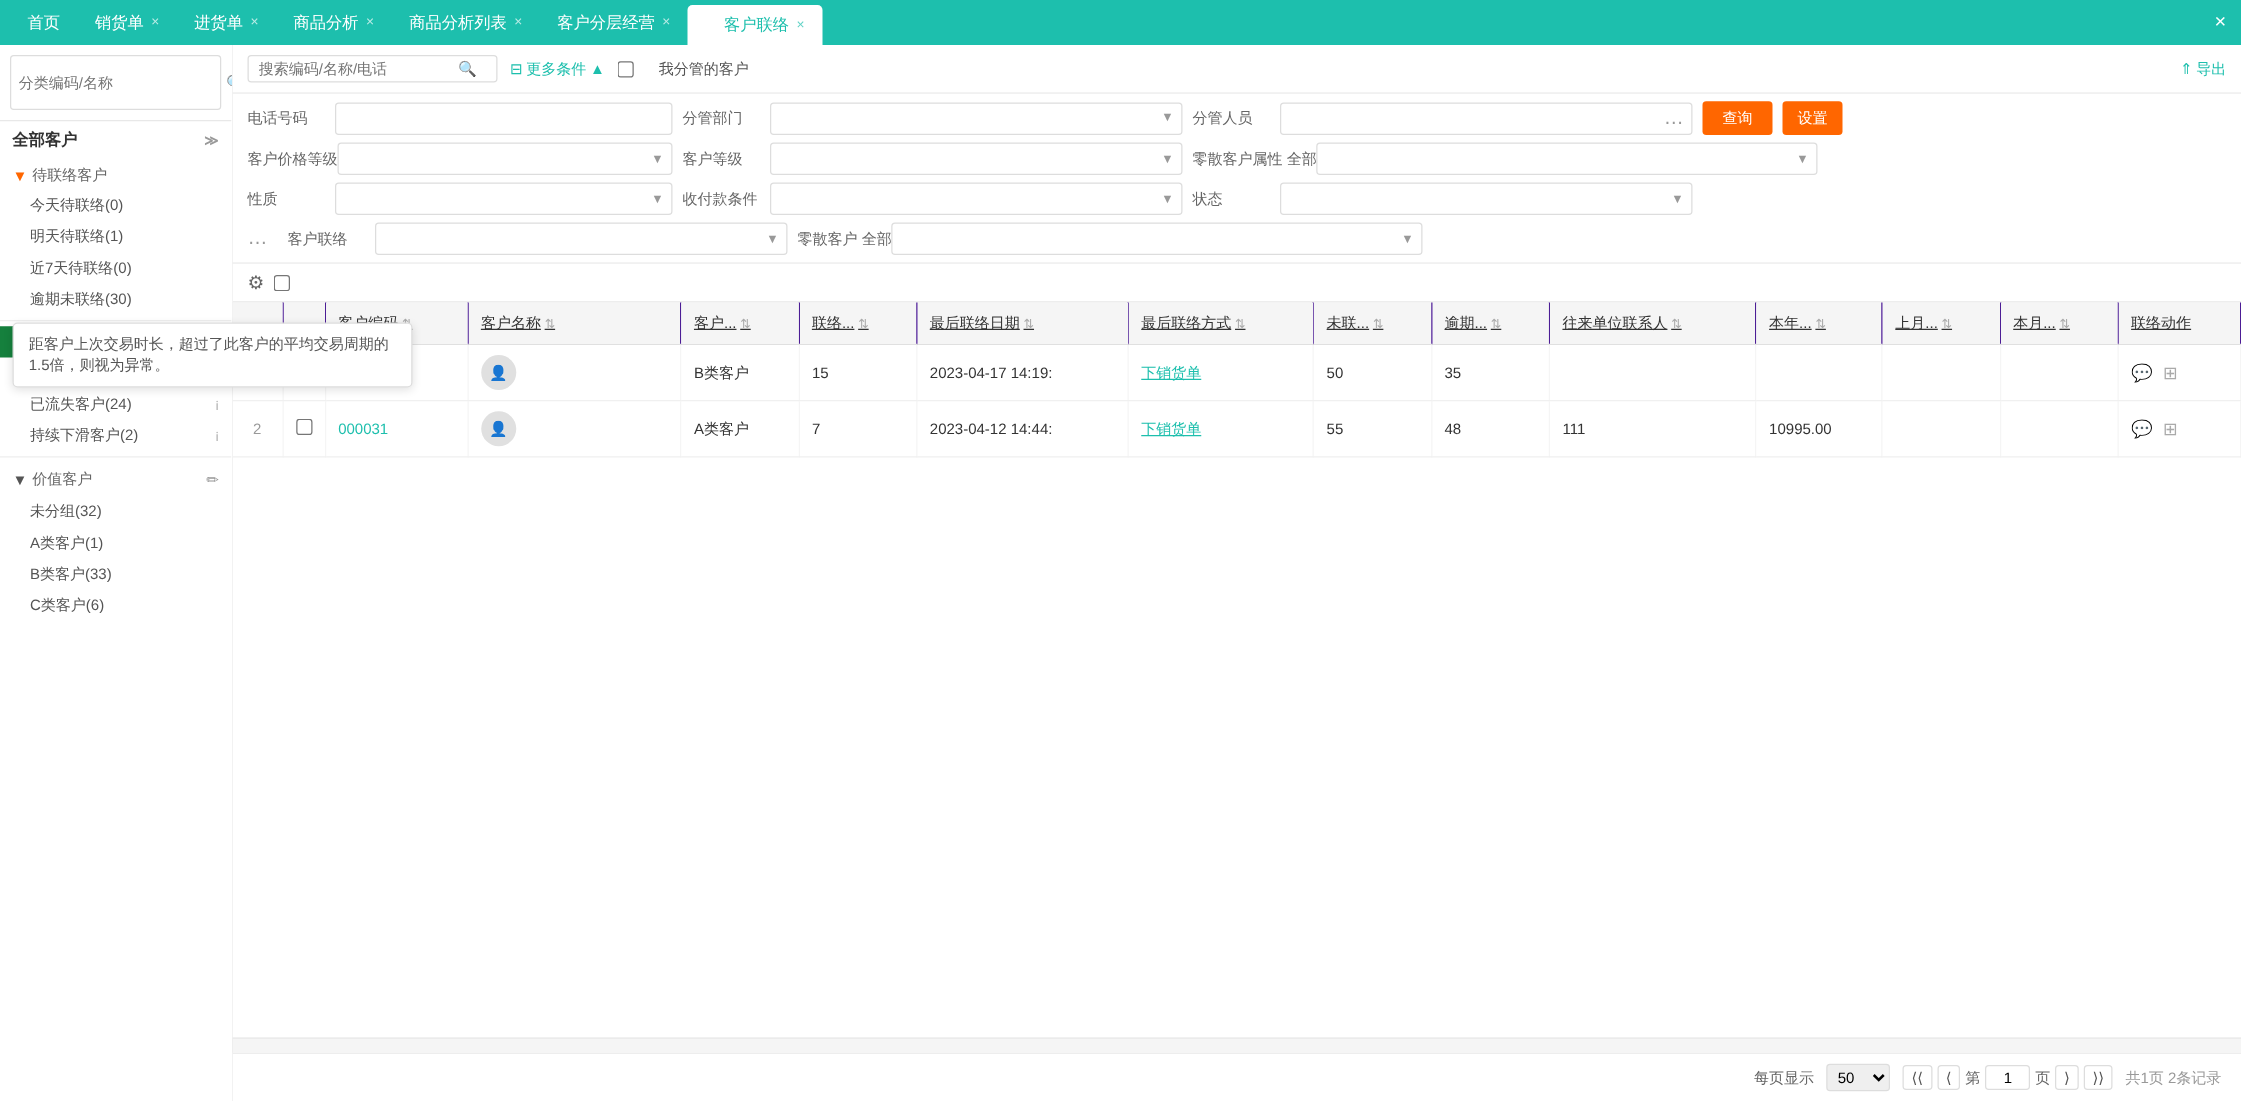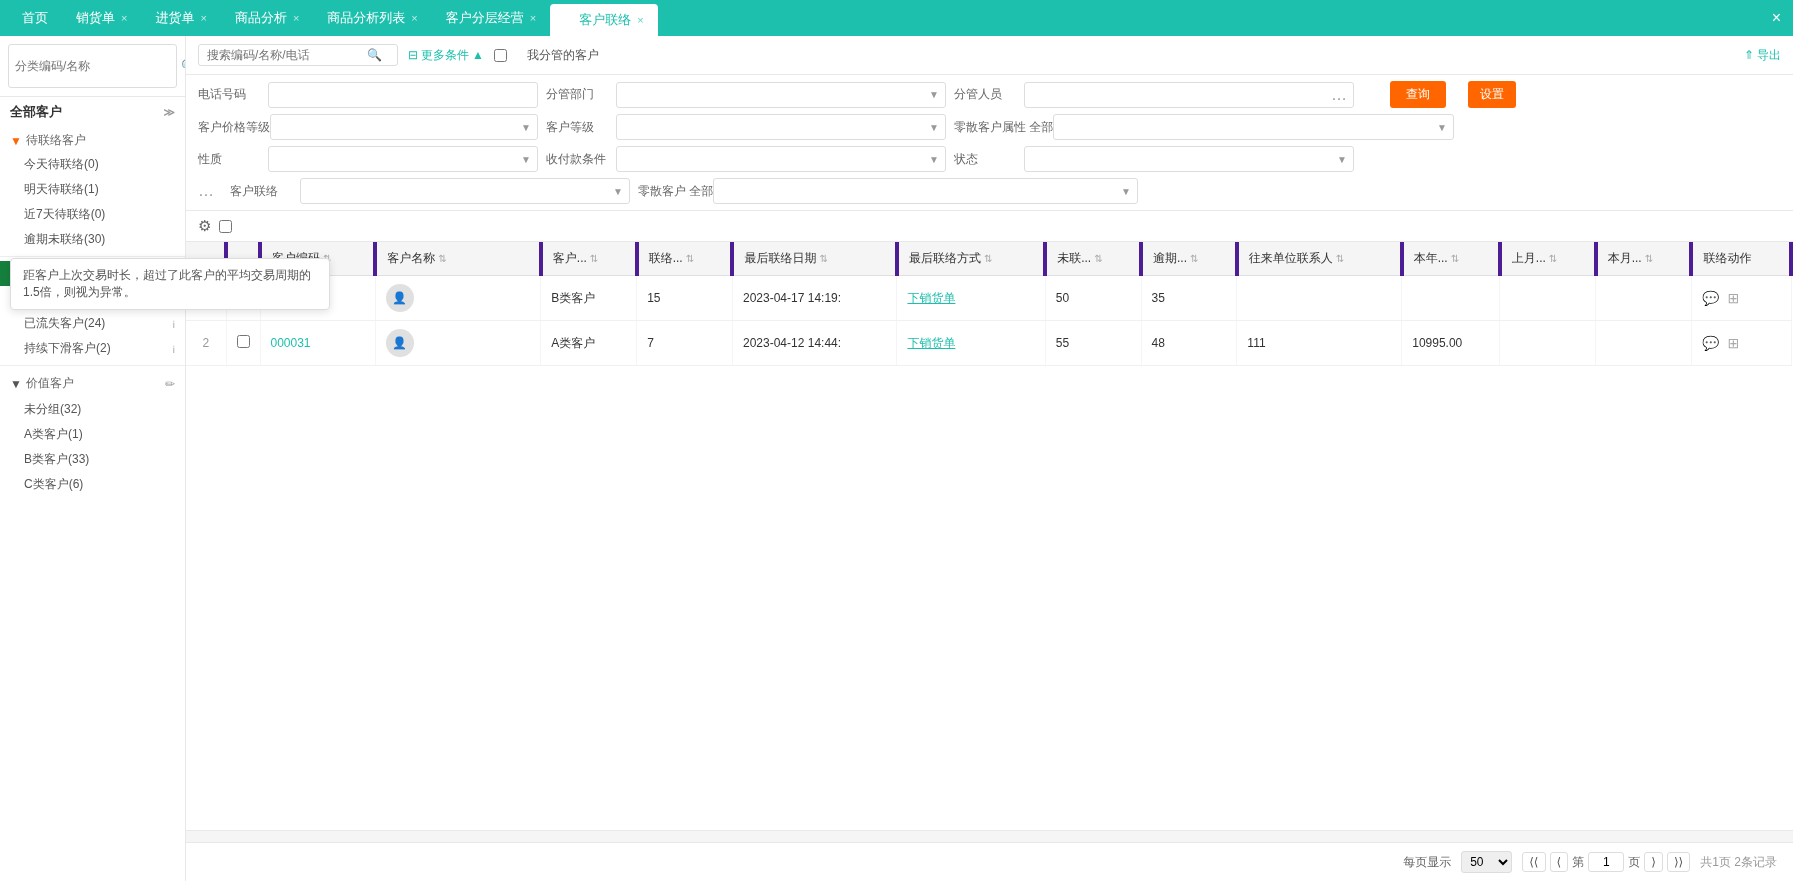--- a/index.html
+++ b/index.html
@@ -115,43 +115,43 @@
     }
     .filter-label { color: #666; font-size: 12px; white-space: nowrap; min-width: 70px; }
     .filter-input {
       flex: 1; border: 1px solid #ddd; border-radius: 3px; padding: 3px 6px;
       font-size: 12px; outline: none; display: flex; align-items: center;
       justify-content: space-between; cursor: pointer; background: #fff;
       min-height: 26px;
     }
     .filter-input .arrow-down { color: #999; font-size: 10px; }
     .filter-btn-group {
-      display: flex; gap: 22px; align-items: center; margin-left: 28px;
+      display: flex; gap: 8px; align-items: center;
     }
     .btn-query {
       background: #f60; color: #fff; border: none; border-radius: 3px;
       padding: 5px 16px; cursor: pointer; font-size: 12px;
     }
     .btn-settings {
       background: #f60; color: #fff; border: none; border-radius: 3px;
       padding: 5px 12px; cursor: pointer; font-size: 12px;
     }
     .filter-dots { color: #999; font-size: 16px; cursor: pointer; }
 
     
     .table-area {
       flex: 1; overflow: auto; background: #fff;
     }
     table {
       width: 100%; border-collapse: collapse; font-size: 12px;
     }
     table th {
-      background: #f5f5f5; border-bottom: 1px solid #e0e0e0; border-right: 4px solid #4c1d95;
+      background: #f5f5f5; border-bottom: 1px solid #e0e0e0; border-right: 1px solid #4c1d95;
       padding: 8px 10px; text-align: left; white-space: nowrap; font-weight: 500;
-      position: sticky; top: 0; z-index: 10;
+      position: sticky; top: 0; z-index: 10; text-decoration: underline;
     }
     table th .col-header { display: flex; align-items: center; gap: 3px; }
     table th .sort-icon { color: #aaa; font-size: 10px; }
     table td {
       border-bottom: 1px solid #f0f0f0; border-right: 1px solid #f5f5f5;
       padding: 8px 10px; white-space: nowrap; color: #333;
     }
     .row-num { color: #999; text-align: center; }
     .customer-code { color: #1dbfad; cursor: pointer; }
     .customer-name-cell { display: flex; align-items: center; gap: 6px; }

